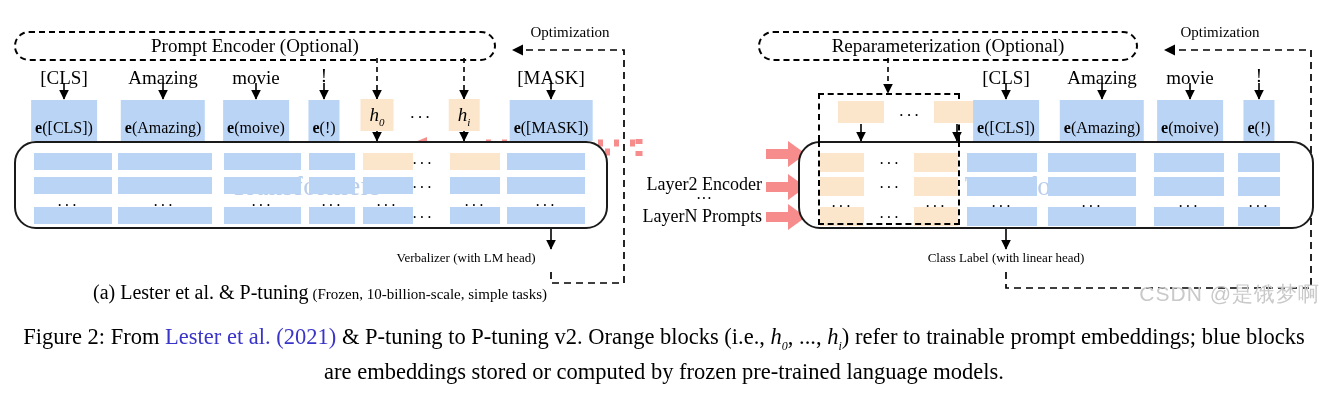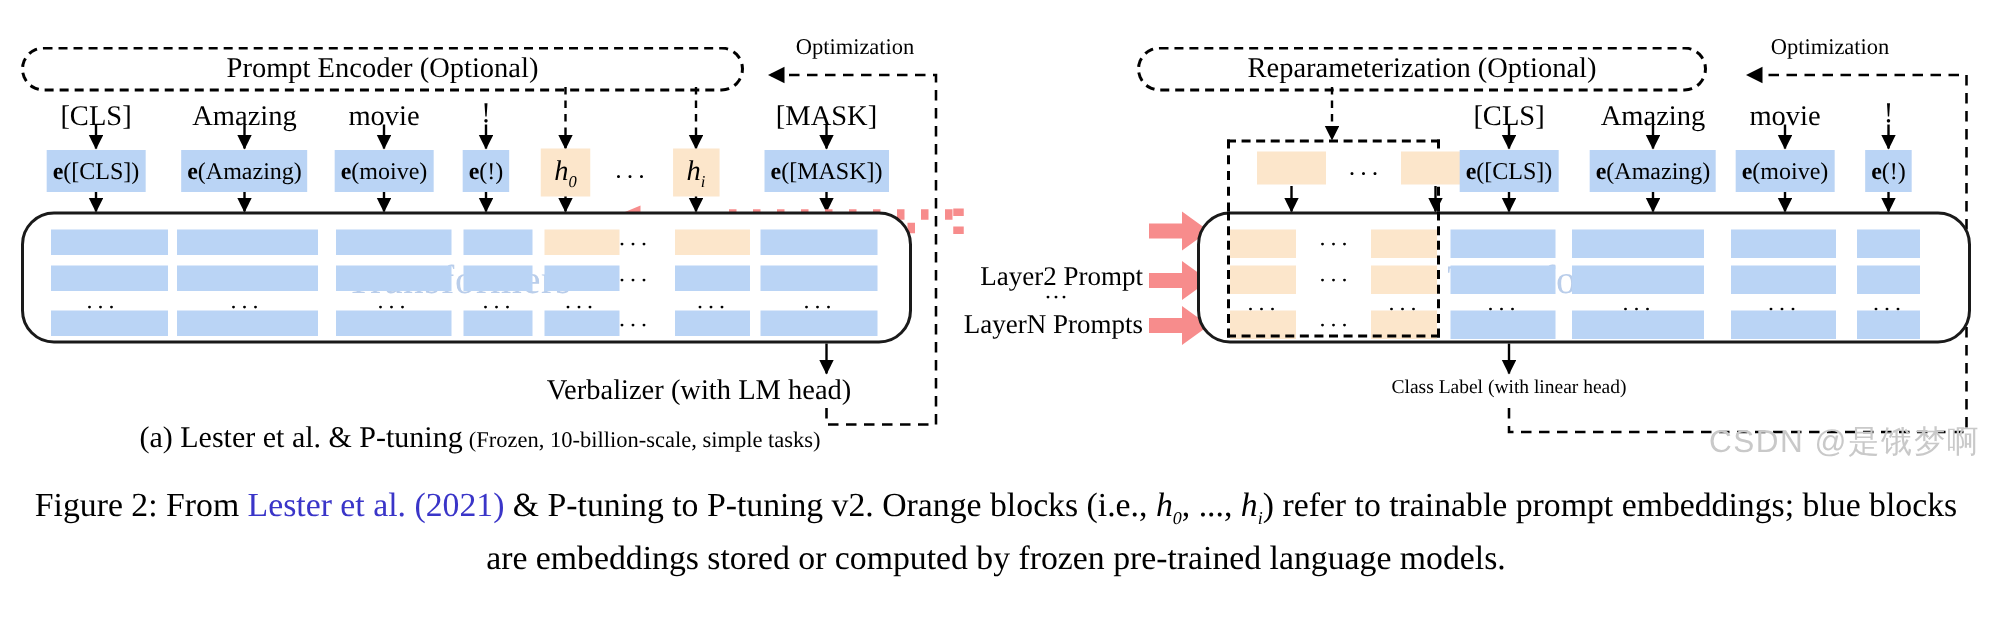--- a/index.html
+++ b/index.html
@@ -10,21 +10,21 @@
   }
   .fig{position:absolute;left:0;top:0;width:1328px;height:312px;}
   svg.layer{position:absolute;left:0;top:0;width:1328px;height:412px;pointer-events:none;}
 
   
   .txt{position:absolute;white-space:nowrap;line-height:1;}
   .ctr{transform:translateX(-50%);}
   .word{font-size:19px;}
   .emb{
     position:absolute;white-space:nowrap;background:#bad4f5;
-    font-size:16px;padding:7px 4px 4px 4px;line-height:1.05;
+    font-size:16px;padding:20px 4px 4px 4px;line-height:1.05;
     transform:translateX(-50%);text-align:center;
   }
   .emb b{font-weight:bold;}
   .hblk{
     position:absolute;white-space:nowrap;background:#fce6cb;
     font-size:19px;padding:6px 9px 3px 9px;line-height:1.05;
     transform:translateX(-50%);text-align:center;
     font-style:italic;font-family:"Liberation Serif","DejaVu Serif",serif;
   }
   .hblk sub{font-size:11px;font-style:italic;}
@@ -227,21 +227,21 @@
     <div class="cell" style="left:18px;top:64px;width:78px;height:17px;"></div>
     <div class="cell" style="left:102px;top:64px;width:94px;height:17px;"></div>
     <div class="cell" style="left:208px;top:64px;width:77px;height:17px;"></div>
     <div class="cell" style="left:293px;top:64px;width:46px;height:17px;"></div>
     <div class="cell" style="left:347px;top:64px;width:50px;height:17px;"></div>
     <div class="cdots" style="left:407px;top:66px;">···</div>
     <div class="cell" style="left:434px;top:64px;width:50px;height:17px;"></div>
     <div class="cell" style="left:491px;top:64px;width:78px;height:17px;"></div>
   </div>
 
-  <div class="txt ctr" style="left:466px;top:251px;font-size:19px;">Verbalizer (with LM head)</div>
+  <div class="txt ctr" style="left:466px;top:251px;font-size:13px;">Verbalizer (with LM head)</div>
 
   <div class="subcap" style="left:320px;top:281px;">
     <span class="big">(a) Lester et al. &amp; P-tuning</span>
     <span class="small">(Frozen, 10-billion-scale, simple tasks)</span>
   </div>
 
   <div class="capsule" style="left:758px;top:31px;width:380px;height:30px;">
     <span>Reparameterization (Optional)</span>
   </div>
   <div class="opt" style="left:1220px;top:24px;">Optimization</div>
@@ -296,21 +296,21 @@
     <div class="cdots" style="left:459px;top:55px;">···</div>
 
     <div class="cell" style="left:167px;top:64px;width:70px;height:19px;"></div>
     <div class="cell" style="left:248px;top:64px;width:88px;height:19px;"></div>
     <div class="cell" style="left:354px;top:64px;width:70px;height:19px;"></div>
     <div class="cell" style="left:438px;top:64px;width:42px;height:19px;"></div>
   </div>
 
   <div class="ibox" style="left:818px;top:141px;width:142px;height:84px;border-top:none;"></div>
 
-  <div class="lp" style="left:762px;top:174px;">Layer2 Prompt</div>
+  <div class="lp" style="left:762px;top:174px;">Layer2 Encoder</div>
   <div class="lp" style="left:712px;top:190px;font-size:16px;">···</div>
   <div class="lp" style="left:762px;top:206px;">LayerN Prompts</div>
 
   <div class="txt ctr" style="left:1006px;top:251px;font-size:13px;">Class Label (with linear head)</div>
 
 
   <div class="caption">
     <span>Figure 2:</span><span> From </span><span class="lnk">Lester et al.</span><span>&nbsp;</span><span class="lnk2">(2021)</span><span> &amp; P-tuning to P-tuning v2. Orange blocks (i.e., </span><span class="it"><span>h</span><sub>0</sub></span><span>, ..., </span><span class="it"><span>h</span><sub>i</sub></span><span>) refer to trainable prompt embeddings; blue blocks are embeddings stored or computed by frozen pre-trained language models.</span>
   </div>
 

